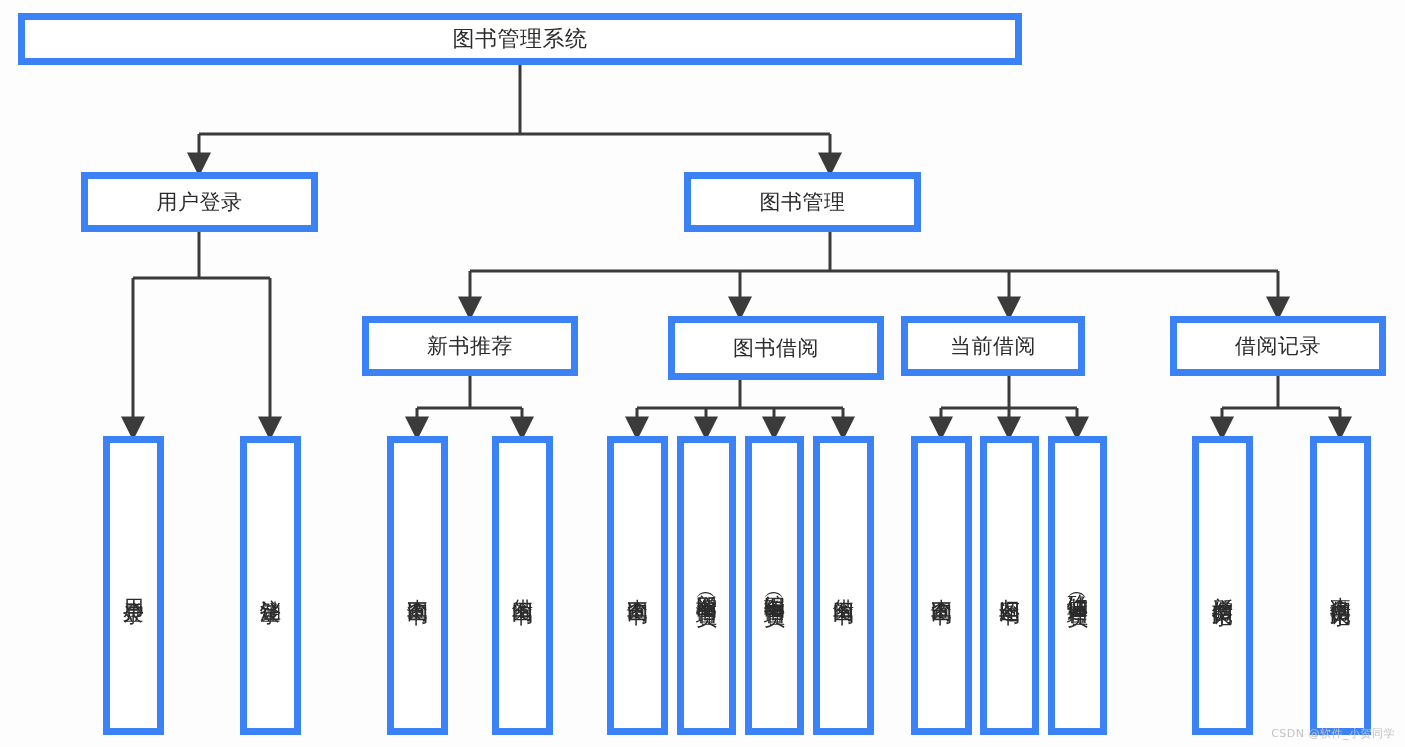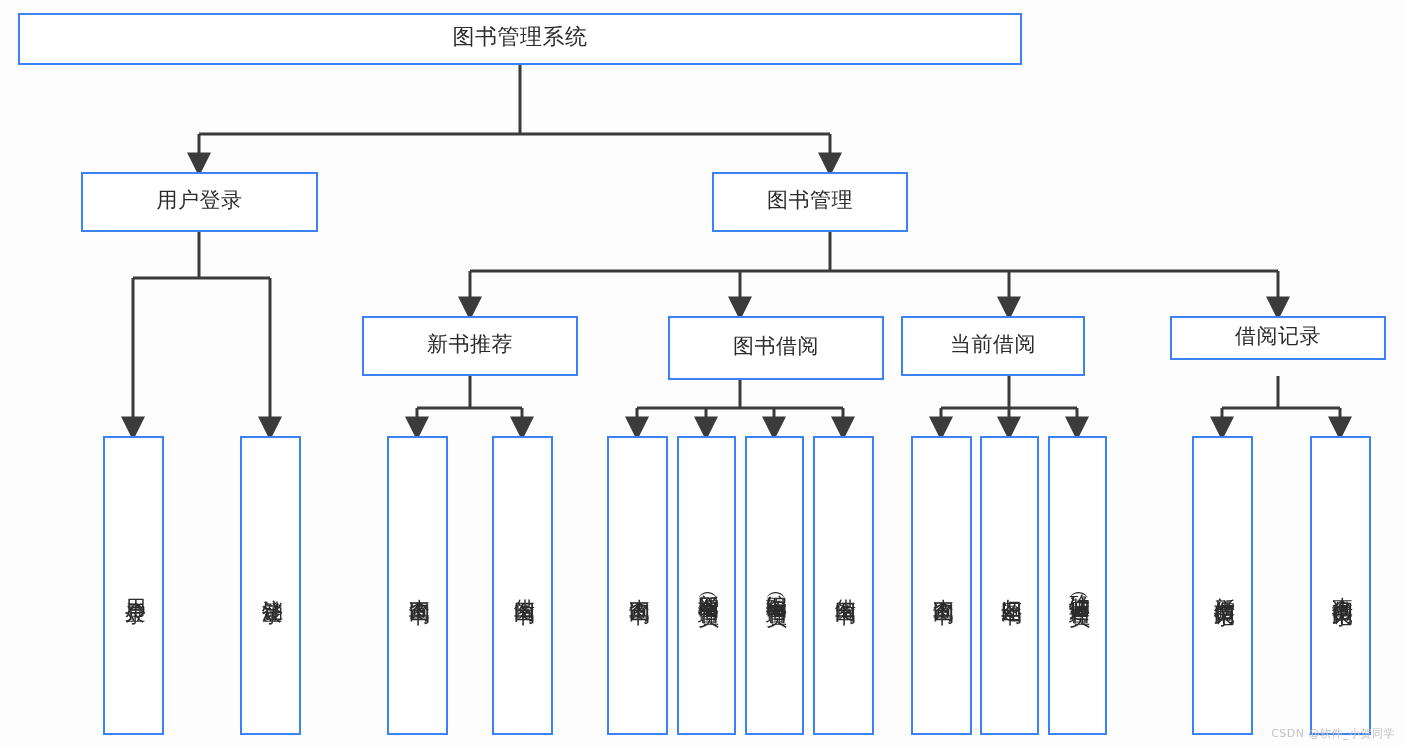--- a/index.html
+++ b/index.html
@@ -19,26 +19,25 @@
     position: absolute;
     left: 0;
     top: 0;
     width: 1405px;
     height: 747px;
   }
   .node {
     position: absolute;
     box-sizing: border-box;
     background: #ffffff;
-    border: 2px solid #3b82f6;
+    border: 7px solid #3b82f6;
     display: flex;
     align-items: center;
     justify-content: center;
     z-index: 2;
-    font-family: Liberation Mono, monospace;
   }
   .node .label {
     color: #2b2b2b;
     font-size: 21px;
     line-height: 1.18;
     letter-spacing: 0.5px;
     white-space: nowrap;
     text-align: center;
   }
   .node.vertical .label {
@@ -119,34 +118,34 @@
     </g>
   </svg>
 
   <div class="node title" style="left:18px; top:13px; width:1004px; height:52px;">
     <span class="label">图书管理系统</span>
   </div>
 
   <div class="node" style="left:81px; top:172px; width:237px; height:60px;">
     <span class="label">用户登录</span>
   </div>
-  <div class="node" style="left:712px; top:172px; width:196px; height:60px;align-items:center;">
+  <div class="node" style="left:684px; top:172px; width:237px; height:60px;align-items:center;">
     <span class="label">图书管理</span>
   </div>
 
   <div class="node" style="left:362px; top:316px; width:216px; height:60px;">
     <span class="label">新书推荐</span>
   </div>
   <div class="node" style="left:668px; top:316px; width:216px; height:64px;">
     <span class="label">图书借阅</span>
   </div>
   <div class="node" style="left:901px; top:316px; width:184px; height:60px;">
     <span class="label">当前借阅</span>
   </div>
-  <div class="node" style="left:1170px; top:316px; width:216px; height:44px;">
+  <div class="node" style="left:1170px; top:316px; width:216px; height:60px;">
     <span class="label">借阅记录</span>
   </div>
 
   <div class="node vertical" style="left:103px; top:436px; width:61px; height:299px;">
     <span class="label">用户登录</span>
   </div>
   <div class="node vertical" style="left:240px; top:436px; width:61px; height:299px;">
     <span class="label">注销登录</span>
   </div>
 

